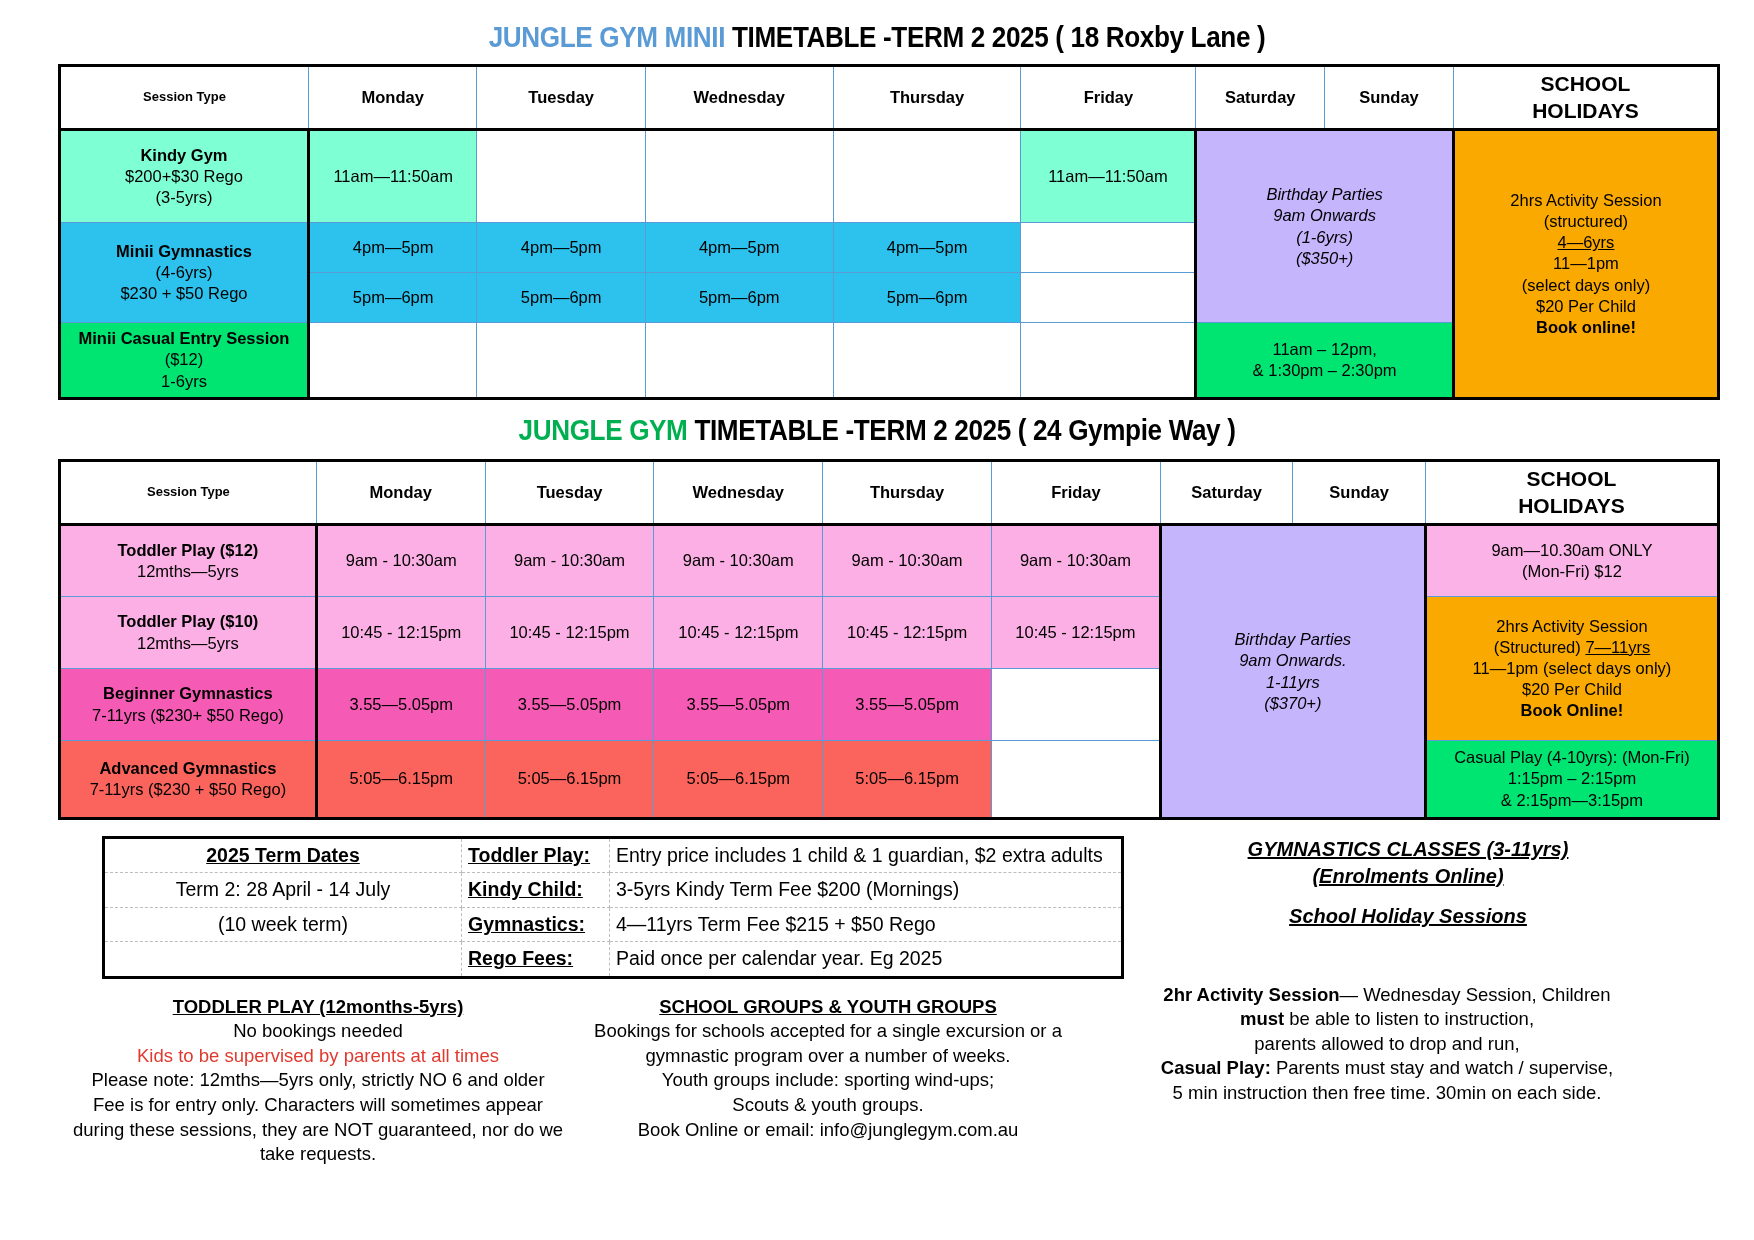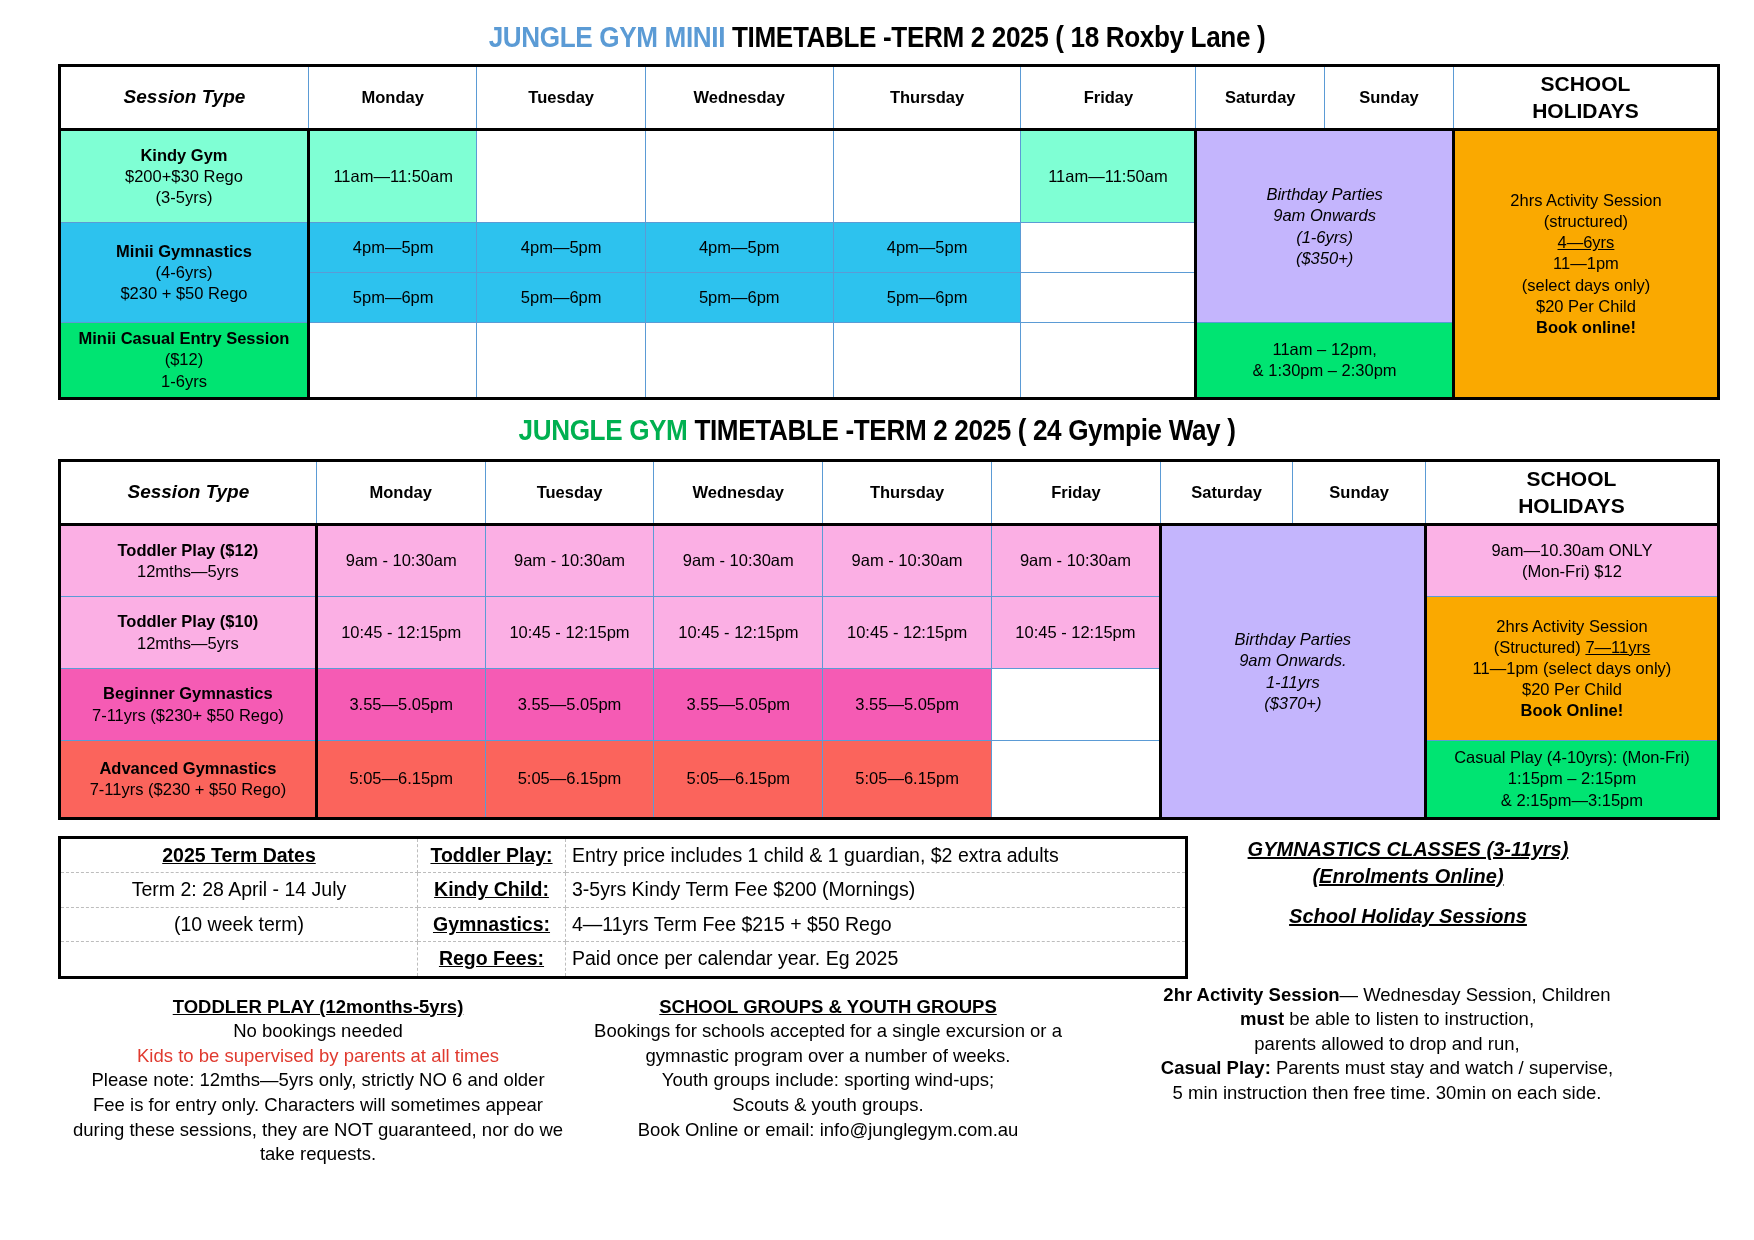--- a/index.html
+++ b/index.html
@@ -47,21 +47,21 @@
   .hdr td {
     font-weight: bold;
     font-size: 20px;
     background: #ffffff;
     border-bottom: 3px solid #000 !important;
     border-left: 2px solid #000;
     border-right: 2px solid #000;
     height: 64px;
     line-height: 1.15;
   }
-  .hdr td.sess { font-style: italic; font-size: 19px; }
+  .hdr td.sess { font-size: 13px; }
   .hdr td.hol  { font-size: 21px; }
 
   
   .vsep-l { border-left: 3px solid #000 !important; }
   .vsep-r { border-right: 3px solid #000 !important; }
   .hsep-b { border-bottom: 3px solid #000 !important; }
 
   .sesscell {
     font-weight: bold;
     font-size: 16px;
@@ -86,34 +86,35 @@
   .u { text-decoration: underline; }
   .b { font-weight: bold; }
 
   
   .bottom { display: flex; padding: 16px 46px 0 46px; gap: 0; }
   .leftcol  { width: 1070px; }
   .rightcol { width: 546px; padding-left: 14px; font-style: italic; }
 
   table.info {
     border-collapse: collapse;
-    width: 1130px;
+    width: 1022px;
     table-layout: fixed;
     border: 3px solid #000;
     background: #fff;
+    margin-left: 44px;
   }
   table.info td {
     border: 1px dashed #bdbdbd;
     padding: 5px 6px;
     font-size: 19.5px;
     vertical-align: middle;
     line-height: 1.2;
   }
   td.term   { text-align: center; width: 358px; border-left: none; }
-  td.lab    { text-align: center; width: 148px; font-weight: bold; }
+  td.lab    { text-align: left; width: 148px; font-weight: bold; }
   td.lab span { text-decoration: underline; }
   td.val    { text-align: left; }
 
   .notes { display: flex; padding: 4px 46px 0 46px; }
   .notecol { font-size: 18.5px; line-height: 1.33; text-align: center; }
   .nc1 { width: 520px; padding-top: 12px; }
   .nc2 { width: 500px; padding-top: 12px; }
   .nc3 { width: 600px; padding-left: 18px; }
   .nchead { font-weight: bold; text-decoration: underline; }
   .red { color: #E03A2F; }

